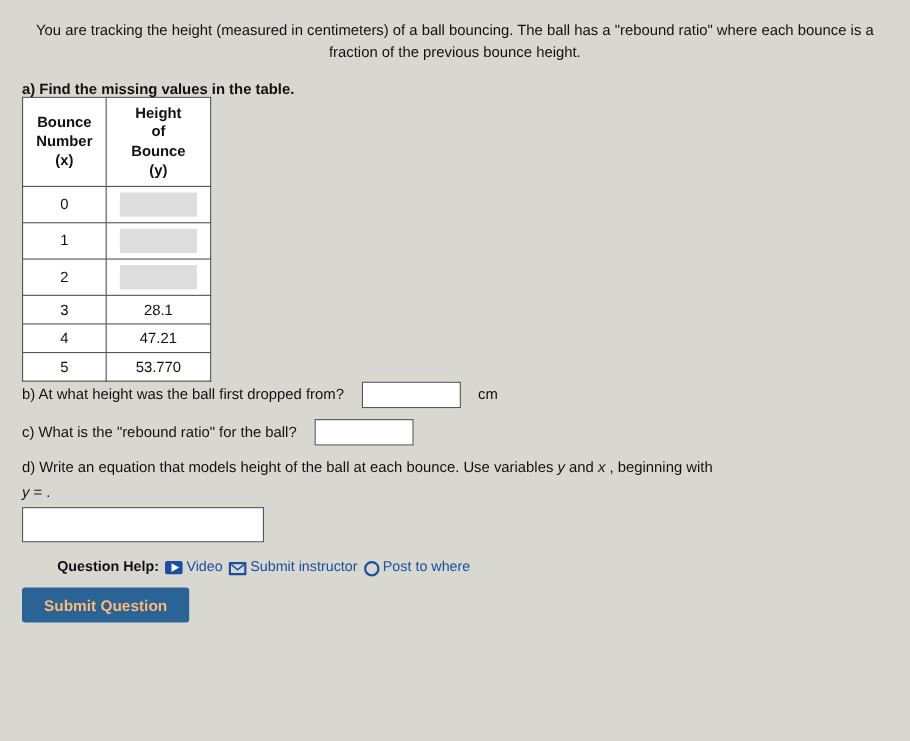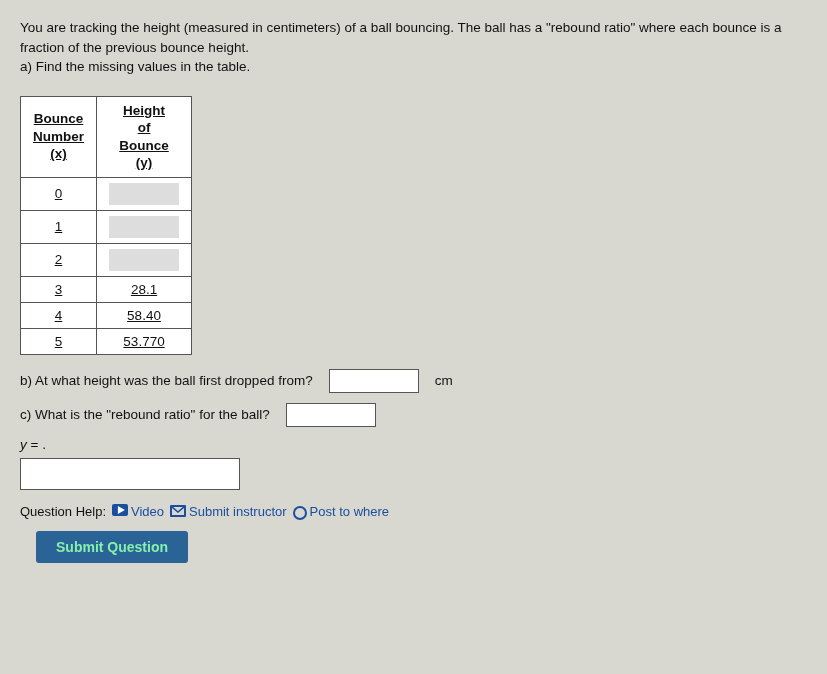--- a/index.html
+++ b/index.html
@@ -8,31 +8,31 @@
       font-size: 14px;
       background: #d8d8d0;
       width: 827px;
       min-height: 674px;
       padding: 18px 20px;
       color: #111;
     }
     .intro-text {
       font-size: 13.5px;
       line-height: 1.5;
+      margin-bottom: 14px;
+      text-align: center;
     }
     .section-label {
       font-size: 13.5px;
-      font-weight: normal;
-      margin-bottom: 22px;
+      font-weight: bold;
+      margin-bottom: 0;
     }
     table {
       border-collapse: collapse;
-      margin-bottom: 14px;
-      font-size: 13.5px;
-      text-decoration: underline;
+      font-size: 13.5px;
     }
     table th, table td {
       border: 1.5px solid #555;
       padding: 5px 12px;
       text-align: center;
     }
     table th {
       background: #fff;
       font-weight: bold;
       line-height: 1.3;
@@ -86,25 +86,26 @@
     }
     .help-row {
       display: flex;
       align-items: center;
       gap: 6px;
       font-size: 13px;
       margin-bottom: 12px;
       flex-wrap: wrap;
     }
     .help-row .help-label {
-      font-weight: normal;
+      font-weight: bold;
+      margin-left: 32px;
     }
     .help-link {
       display: flex;
-      align-items: flex-start;
+      align-items: flex-end;
       gap: 3px;
       color: #1a4fa0;
       text-decoration: none;
       font-size: 13px;
       cursor: pointer;
     }
     .icon-video {
       display: inline-block;
       width: 16px;
       height: 12px;
@@ -117,28 +118,27 @@
       position: absolute;
       left: 50%;
       top: 50%;
       transform: translate(-30%, -50%);
       border-top: 4px solid transparent;
       border-bottom: 4px solid transparent;
       border-left: 7px solid #fff;
     }
     .submit-btn {
       background: #2a6496;
-      color: #86efac;
+      color: #fdba74;
       border: none;
       padding: 8px 20px;
       font-size: 14px;
       font-weight: bold;
       cursor: pointer;
       border-radius: 3px;
-      margin-left: 16px;
     }
     em {
       font-style: italic;
     }
   </style>
 </head>
 <body>
 
 
 
@@ -167,21 +167,21 @@
     <tr>
       <td>2</td>
       <td><input type="text" style=""></td>
     </tr>
     <tr>
       <td>3</td>
       <td>28.1</td>
     </tr>
     <tr>
       <td>4</td>
-      <td>58.40</td>
+      <td>47.21</td>
     </tr>
     <tr>
       <td>5</td>
       <td>53.770</td>
     </tr>
   </tbody>
 </table>
 
 
 <div class="question-row">
@@ -191,20 +191,23 @@
 </div>
 
 
 <div class="question-row">
   <span>c) What is the "rebound ratio" for the ball?</span>
   <input type="text" style="">
 </div>
 
 
 <div class="part-d-block">
+  <p class="eq-label">
+    d) Write an equation that models height of the ball at each bounce. Use variables <em>y</em> and <em>x</em> , beginning with
+  </p>
   <p style="font-size:13.5px; margin-bottom:6px;"><em>y</em> = .</p>
   <input type="text" style="">
 </div>
 
 
 <div class="help-row">
   <span class="help-label">Question Help:</span>
 
   <a class="help-link" href="#">
     <span class="icon-video"></span>

